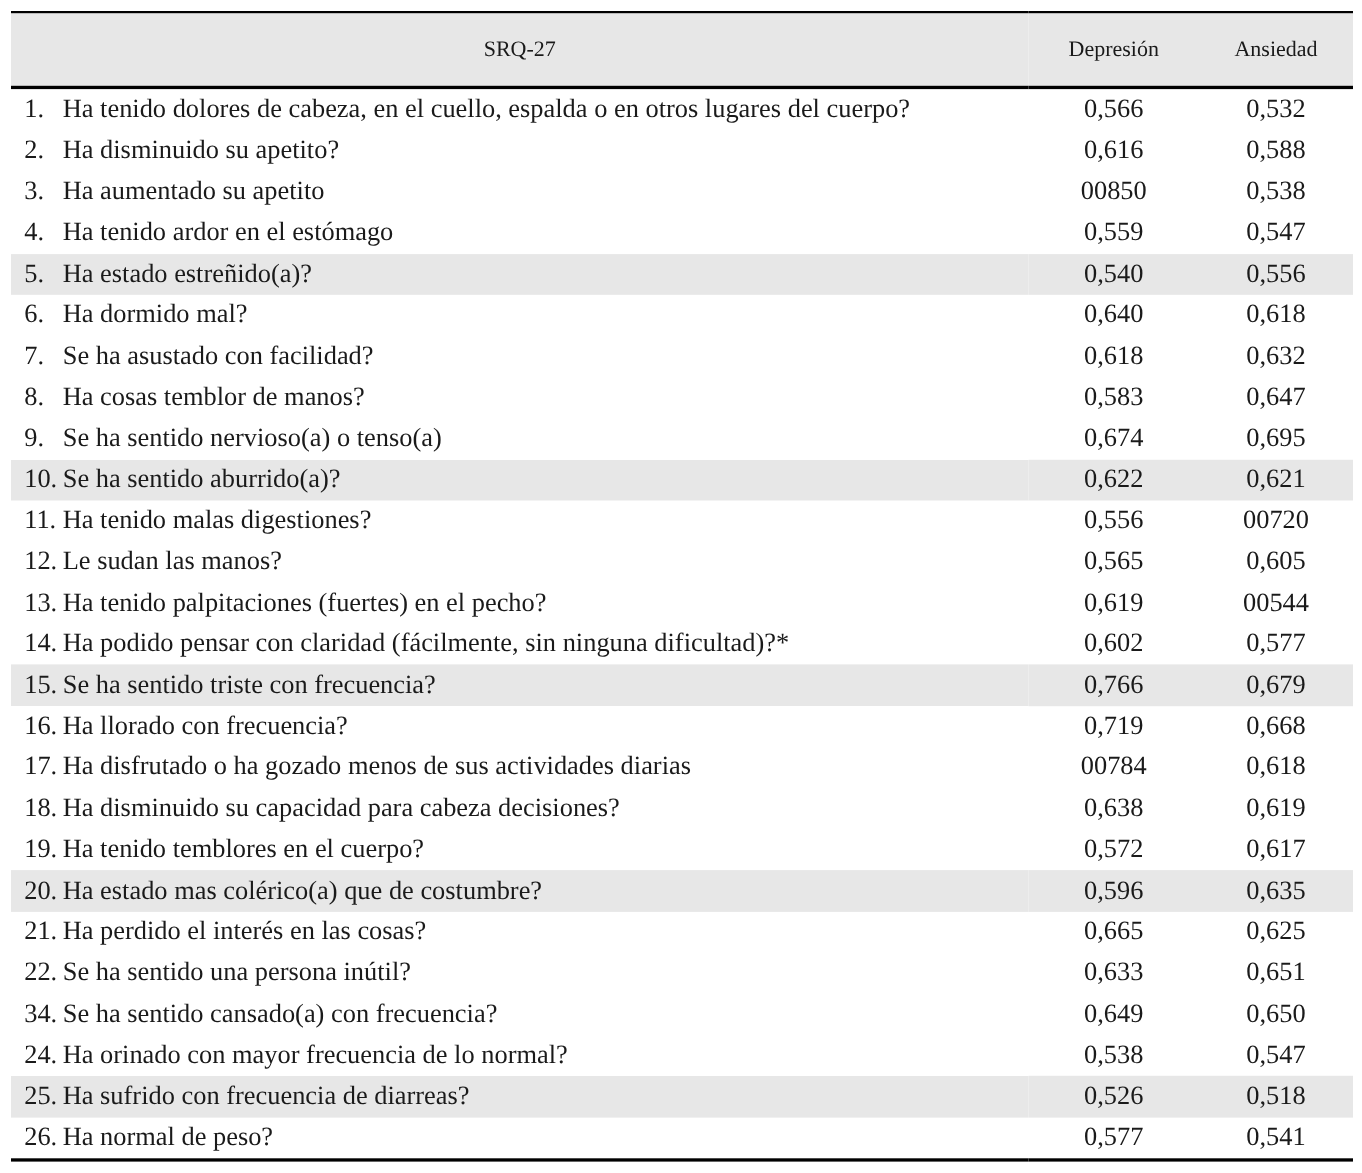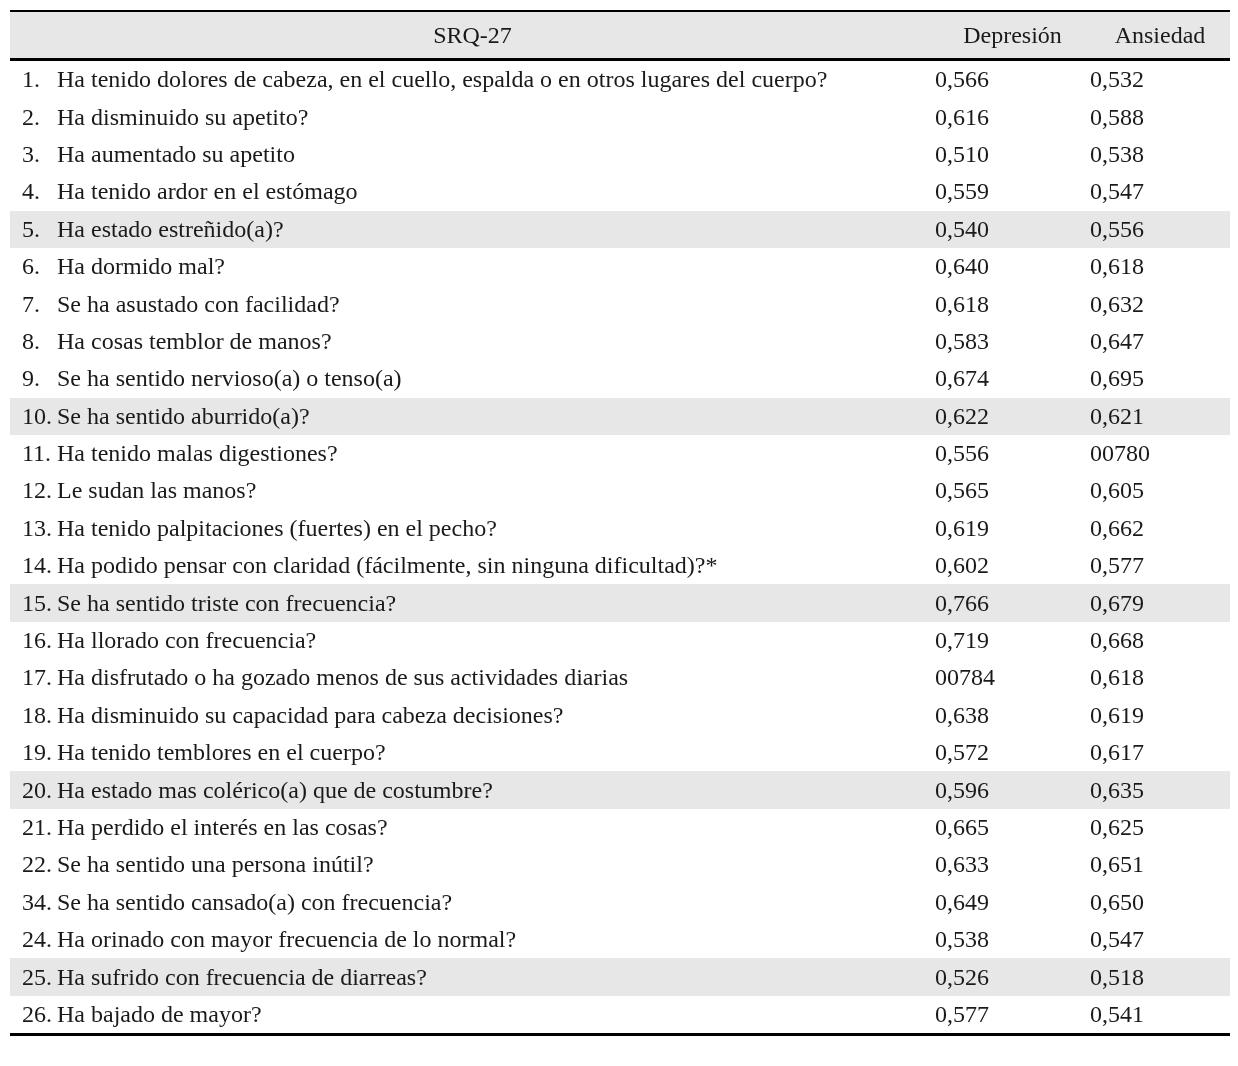--- a/index.html
+++ b/index.html
@@ -28,35 +28,35 @@
   }
   col.c-q   { width: 925px; }
   col.c-dep { width: 155px; }
   col.c-ans { width: 140px; }
 
   thead th {
     background: var(--header-bg, #e7e7e7);
     border-bottom: 3px solid var(--rule, #000);
     font-weight: normal;
     height: 34px;
-    padding: 6px;
+    padding: 16px;
     text-align: center;
-    font-size: 24px;
+    font-size: 20px;
     vertical-align: middle;
   }
 
   tbody td {
     height: 37.4px;
     padding: 0;
     vertical-align: middle;
     font-size: 24px;
   }
   td.q { padding-left: 12px; white-space: nowrap; overflow: hidden; margin-top: 32px; }
   .qnum { display: inline-block; width: 35px; }
-  td.val { }
+  td.val { text-align: center; }
   tr.shaded td { background: var(--row-bg, #e7e7e7); }
 </style>
 </head>
 <body style="color: rgb(26, 26, 26);">
 
 <div class="table-wrap">
   <table class="srq">
     <colgroup>
       <col class="c-q">
       <col class="c-dep">
@@ -75,21 +75,21 @@
     <td class="val">0,566</td>
     <td class="val">0,532</td>
   </tr>
         <tr>
     <td class="q"><span class="qnum">2.</span><span>Ha disminuido su apetito?</span></td>
     <td class="val">0,616</td>
     <td class="val">0,588</td>
   </tr>
         <tr>
     <td class="q"><span class="qnum">3.</span><span>Ha aumentado su apetito</span></td>
-    <td class="val">0,510</td>
+    <td class="val">00850</td>
     <td class="val">0,538</td>
   </tr>
         <tr>
     <td class="q"><span class="qnum">4.</span><span>Ha tenido ardor en el estómago</span></td>
     <td class="val">0,559</td>
     <td class="val">0,547</td>
   </tr>
         <tr class="shaded">
     <td class="q"><span class="qnum">5.</span><span>Ha estado estreñido(a)?</span></td>
     <td class="val">0,540</td>
@@ -116,31 +116,31 @@
     <td class="val">0,695</td>
   </tr>
         <tr class="shaded">
     <td class="q"><span class="qnum">10.</span><span>Se ha sentido aburrido(a)?</span></td>
     <td class="val">0,622</td>
     <td class="val">0,621</td>
   </tr>
         <tr>
     <td class="q"><span class="qnum">11.</span><span>Ha tenido malas digestiones?</span></td>
     <td class="val">0,556</td>
-    <td class="val">00780</td>
+    <td class="val">00720</td>
   </tr>
         <tr>
     <td class="q"><span class="qnum">12.</span><span>Le sudan las manos?</span></td>
     <td class="val">0,565</td>
     <td class="val">0,605</td>
   </tr>
         <tr>
     <td class="q"><span class="qnum">13.</span><span>Ha tenido palpitaciones (fuertes) en el pecho?</span></td>
     <td class="val">0,619</td>
-    <td class="val">0,662</td>
+    <td class="val">00544</td>
   </tr>
         <tr>
     <td class="q"><span class="qnum">14.</span><span>Ha podido pensar con claridad (fácilmente, sin ninguna dificultad)?*</span></td>
     <td class="val">0,602</td>
     <td class="val">0,577</td>
   </tr>
         <tr class="shaded">
     <td class="q"><span class="qnum">15.</span><span>Se ha sentido triste con frecuencia?</span></td>
     <td class="val">0,766</td>
     <td class="val">0,679</td>
@@ -189,19 +189,19 @@
     <td class="q"><span class="qnum">24.</span><span>Ha orinado con mayor frecuencia de lo normal?</span></td>
     <td class="val">0,538</td>
     <td class="val">0,547</td>
   </tr>
         <tr class="shaded">
     <td class="q"><span class="qnum">25.</span><span>Ha sufrido con frecuencia de diarreas?</span></td>
     <td class="val">0,526</td>
     <td class="val">0,518</td>
   </tr>
         <tr>
-    <td class="q"><span class="qnum">26.</span><span>Ha bajado de mayor?</span></td>
+    <td class="q"><span class="qnum">26.</span><span>Ha normal de peso?</span></td>
     <td class="val">0,577</td>
     <td class="val">0,541</td>
   </tr>
       </tbody>
   </table>
 </div>
 
 </body></html>

